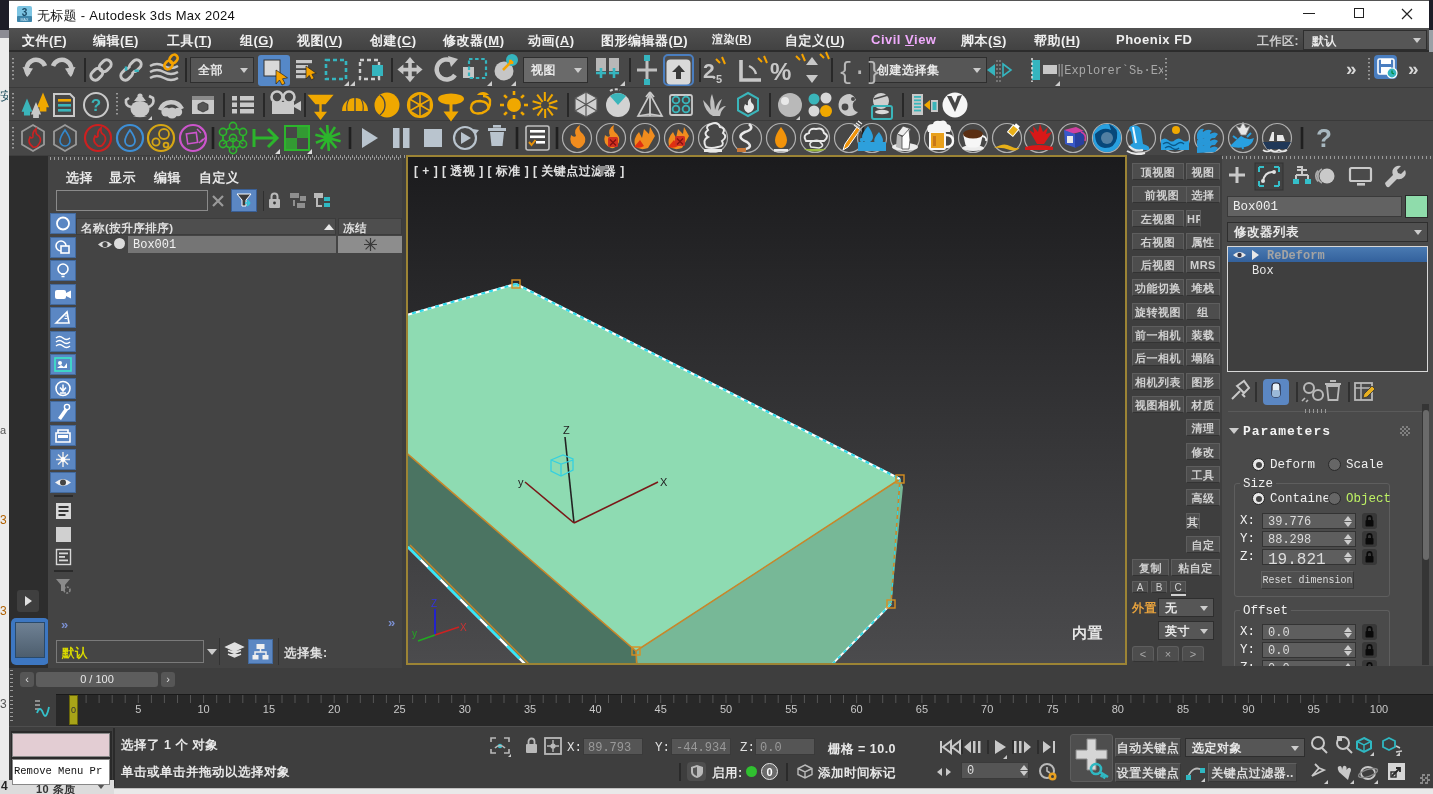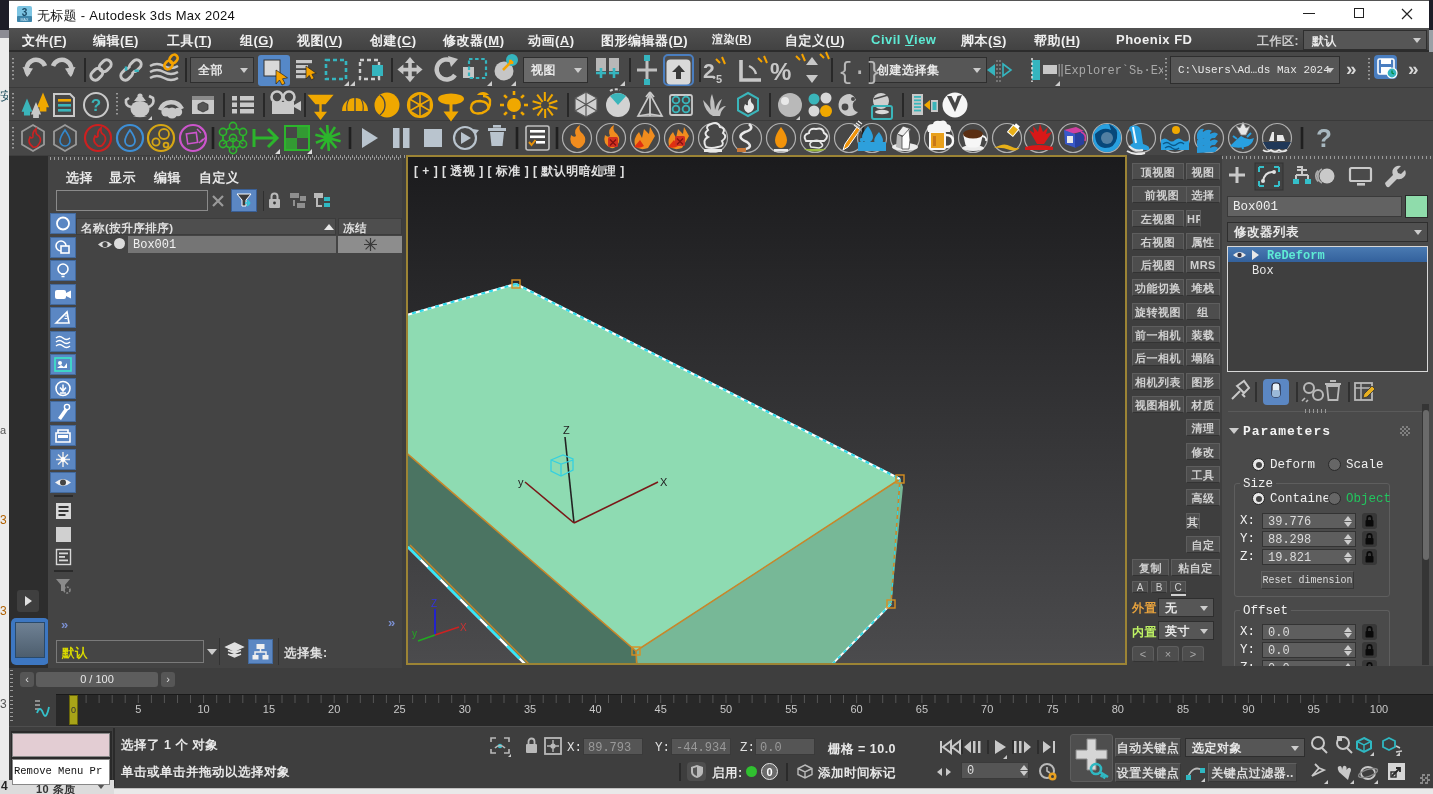--- a/index.html
+++ b/index.html
@@ -47,21 +47,21 @@
 <div class="abs cjk" style="left:93px;top:32px;font-size:13px;color:#f0f0f0">编辑(<u>E</u>)</div>
 <div class="abs cjk" style="left:167px;top:32px;font-size:13px;color:#f0f0f0">工具(<u>T</u>)</div>
 <div class="abs cjk" style="left:240px;top:32px;font-size:13px;color:#f0f0f0">组(<u>G</u>)</div>
 <div class="abs cjk" style="left:297px;top:32px;font-size:13px;color:#f0f0f0">视图(<u>V</u>)</div>
 <div class="abs cjk" style="left:370px;top:32px;font-size:13px;color:#f0f0f0">创建(<u>C</u>)</div>
 <div class="abs cjk" style="left:443px;top:32px;font-size:13px;color:#f0f0f0">修改器(<u>M</u>)</div>
 <div class="abs cjk" style="left:528px;top:32px;font-size:13px;color:#f0f0f0">动画(<u>A</u>)</div>
 <div class="abs cjk" style="left:601px;top:32px;font-size:13px;color:#f0f0f0">图形编辑器(<u>D</u>)</div>
 <div class="abs cjk" style="left:712px;top:32px;font-size:11px;color:#f0f0f0">渲染(<u>R</u>)</div>
 <div class="abs cjk" style="left:785px;top:32px;font-size:13px;color:#f0f0f0">自定义(<u>U</u>)</div>
-<div class="abs cjk" style="left:871px;top:32px;font-size:13px;color:#5eead4">Civil <u>V</u>iew</div>
+<div class="abs cjk" style="left:871px;top:32px;font-size:13px;color:#f0abfc">Civil <u>V</u>iew</div>
 <div class="abs cjk" style="left:961px;top:32px;font-size:13px;color:#f0f0f0">脚本(<u>S</u>)</div>
 <div class="abs cjk" style="left:1034px;top:32px;font-size:13px;color:#f0f0f0">帮助(<u>H</u>)</div>
 <div class="abs cjk" style="left:1116px;top:32px;font-size:13px;color:#f0f0f0">Phoenix FD</div>
 
 <div class="abs cjk" style="left:1257px;top:33px;font-size:12px;color:#cccccc">工作区: </div>
 <div class="dd" style="left:1303px;top:30px;width:124px;height:20px">
       <span class="cjk" style="position:absolute;left:8px;top:4px">默认</span>
       <span class="ar"></span>
     </div>
 
@@ -80,24 +80,20 @@
 <div class="dd" style="left:523px;top:57px;width:65px;height:26px;background:#6a6a6a">
       <span class="cjk" style="position:absolute;left:7px;top:6px">视图</span>
       <span class="ar"></span>
     </div>
 <div class="abs" style="left:663px;top:54px;width:31px;height:32px;border:2px solid #4a7ec0;border-radius:5px;background:#4e4e4e"></div>
 <div class="dd" style="left:869px;top:57px;width:118px;height:26px">
       <span class="cjk" style="position:absolute;left:7px;top:6px">创建选择集</span>
       <span class="ar"></span>
     </div>
 <div class="abs" style="left:1057px;top:63px;width:106px;height:15px;color:#a8a8a8;font-size:12px;font-family:'Liberation Mono',monospace;overflow:hidden;white-space:nowrap">‖Explorer`Sь·Expl</div>
-<div class="dd" style="left:1170px;top:56px;width:170px;height:28px">
-      <span style="position:absolute;left:7px;top:8px;font-family:'Liberation Mono',monospace;font-size:11px">C:\Users\Ad…ds Max 2024</span>
-      <span class="ar"></span>
-    </div>
 <div class="abs" style="left:1346px;top:58px;color:#d8d8d8;font-size:19px;font-weight:bold">»</div>
 <div class="abs" style="left:1374px;top:55px;width:23px;height:24px;background:#4a7ec0;border-radius:4px"></div>
 <div class="abs" style="left:1408px;top:58px;color:#d8d8d8;font-size:19px;font-weight:bold">»</div>
 
 <svg style="left:0;top:52px" width="1433" height="104" viewBox="0 0 1433 104">
 <line x1="13" y1="6" x2="13" y2="30" stroke="#9a9a9a" stroke-width="2" stroke-dasharray="1.5 2.5"></line>
 <path d="M45 14 a9.5 9.5 0 1 0 -16.5 9" fill="none" stroke="#c6c6c6" stroke-width="4.6"></path>
 <path d="M22.5 15 l10.5 1.5 -5.5 8.5 z" fill="#c6c6c6"></path>
 <path d="M53 14 a9.5 9.5 0 1 1 16.5 9" fill="none" stroke="#c6c6c6" stroke-width="4.6"></path>
 <path d="M75.5 15 l-10.5 1.5 5.5 8.5 z" fill="#c6c6c6"></path>
@@ -667,21 +663,21 @@
 <g font-size="10">
 <line x1="27" y1="478" x2="27" y2="452" stroke="#2222cc" stroke-width="2"></line>
 <line x1="27" y1="478" x2="51" y2="470" stroke="#cc2222" stroke-width="1.6"></line>
 <line x1="27" y1="478" x2="10" y2="484" stroke="#22aa22" stroke-width="1.6"></line>
 <text x="23" y="450" fill="#3333dd">Z</text>
 <text x="52" y="474" fill="#cc3333">X</text>
 <text x="4" y="480" fill="#22aa22">y</text>
 </g>
 </g>
     </svg>
-<div class="abs cjk" style="left:414px;top:163px;font-size:12px;color:#e0e0e0">[ + ] [ 透视 ] [ 标准 ] [ 默认明暗处理 ]</div>
+<div class="abs cjk" style="left:414px;top:163px;font-size:12px;color:#e0e0e0">[ + ] [ 透视 ] [ 标准 ] [ 关键点过滤器 ]</div>
 <svg style="left:595px;top:165px" width="14" height="11" viewBox="0 0 14 11">
       <path d="M1 1 H13 L8.5 6 V10 H5.5 V6 Z" fill="#8a8a8a"></path>
     </svg>
 <div class="abs" style="left:1128px;top:155px;width:94px;height:513px;background:#3e3e3e"></div>
 <div class="vpbtn cjk" style="left:1132px;top:163px;width:52px;height:17px;line-height:16px">顶视图</div>
 <div class="vpbtn cjk" style="left:1186px;top:163px;width:34px;height:17px;line-height:16px">视图</div>
 <div class="vpbtn cjk" style="left:1132px;top:186px;width:60px;height:17px;line-height:16px">前视图</div>
 <div class="vpbtn cjk" style="left:1186px;top:186px;width:34px;height:17px;line-height:16px">选择</div>
 <div class="vpbtn cjk" style="left:1132px;top:210px;width:52px;height:17px;line-height:16px">左视图</div>
 <div class="vpbtn cjk" style="left:1186px;top:210px;width:15px;height:17px;line-height:16px">HFI</div>
@@ -711,21 +707,21 @@
 <div class="vpbtn cjk" style="left:1171px;top:559px;width:49px;height:17px;line-height:16px">粘自定</div>
 <div class="vpbtn" style="left:1132px;top:581px;width:16px;height:12px;line-height:11px;font-size:10px">A</div>
 <div class="vpbtn" style="left:1151px;top:581px;width:16px;height:12px;line-height:11px;font-size:10px">B</div>
 <div class="vpbtn" style="left:1170px;top:581px;width:16px;height:12px;line-height:11px;font-size:10px">C</div>
 <div class="abs" style="left:1171px;top:594px;width:15px;height:2px;background:#d0d0d0"></div>
 <div class="abs cjk" style="left:1132px;top:600px;font-size:12px;color:#e8a33d">外置</div>
 <div class="dd" style="left:1158px;top:598px;width:56px;height:19px">
       <span class="cjk" style="position:absolute;left:6px;top:3px">无</span>
       <span class="ar"></span>
     </div>
-<div class="abs cjk" style="left:1132px;top:624px;font-size:12px;color:#bef264;font-weight:bold">内置</div>
+<div class="abs cjk" style="left:1072px;top:624px;font-size:15px;color:#e5e5e5;font-weight:bold">内置</div>
 <div class="dd" style="left:1158px;top:621px;width:56px;height:19px">
       <span class="cjk" style="position:absolute;left:6px;top:3px">英寸</span>
       <span class="ar"></span>
     </div>
 <div class="vpbtn" style="left:1132px;top:646px;width:22px;height:16px;line-height:15px;font-size:11px;border-radius:3px;color:#aaa">&lt;</div>
 <div class="vpbtn" style="left:1157px;top:646px;width:22px;height:16px;line-height:15px;font-size:11px;border-radius:3px;color:#aaa">×</div>
 <div class="vpbtn" style="left:1182px;top:646px;width:22px;height:16px;line-height:15px;font-size:11px;border-radius:3px;color:#aaa">&gt;</div>
 <div class="abs" style="left:1222px;top:155px;width:211px;height:513px;background:#4a4a4a"></div>
 <div class="abs" style="left:1222px;top:156px;width:211px;height:3px;background:repeating-linear-gradient(90deg,#9a9a9a 0 1.5px,transparent 1.5px 4px)"></div>
 <svg style="left:1222px;top:162px" width="211" height="30" viewBox="0 0 211 30">
@@ -755,21 +751,21 @@
       <span class="cjk" style="position:absolute;left:6px;top:3px;font-size:12.5px">修改器列表</span>
       <span class="ar"></span>
     </div>
 <div class="abs" style="left:1227px;top:246px;width:201px;height:126px;background:#3f3f3f;border:1px solid #d8d8d8"></div>
 <div class="abs" style="left:1228px;top:247px;width:199px;height:15px;background:linear-gradient(#4a7ab2,#33619c)"></div>
 <svg style="left:1232px;top:250px" width="15" height="10" viewBox="0 0 15 10">
       <path d="M1 5 Q7.5 -1 14 5 Q7.5 11 1 5 Z" fill="#e8e8e8"></path>
       <circle cx="7.5" cy="5" r="2.2" fill="#334"></circle>
     </svg>
 <div class="abs" style="left:1252px;top:249.5px;width:0;height:0;border-top:5px solid transparent;border-bottom:5px solid transparent;border-left:7px solid #e8e8e8"></div>
-<div class="abs" style="left:1267px;top:249px;font-size:12px;font-weight:bold;color:#5eead4;font-family:'Liberation Mono',monospace">ReDeform</div>
+<div class="abs" style="left:1267px;top:249px;font-size:12px;font-weight:bold;color:#a3a3a3;font-family:'Liberation Mono',monospace">ReDeform</div>
 <div class="abs" style="left:1252px;top:264px;font-size:12px;color:#e8e8e8;font-family:'Liberation Mono',monospace">Box</div>
 <svg style="left:1227px;top:378px" width="201" height="28" viewBox="0 0 201 28">
 <path d="M5 21 L13 13 M10 8 l7 -5 5 7 -5 5 z M15 16 l3 3" stroke="#c9c9c9" stroke-width="2" fill="none"></path>
 <line x1="29" y1="4" x2="29" y2="24" stroke="#2a2a2a" stroke-width="1.6"></line>
 <rect x="36" y="1" width="26" height="26" rx="4" fill="#5b87c3"></rect>
 <rect x="45" y="5" width="8" height="14" rx="3" fill="#e8f0f8" stroke="#223" stroke-width="1.2"></rect>
 <rect x="45" y="12" width="8" height="7" rx="2" fill="#9ab8d8"></rect>
 <line x1="70" y1="4" x2="70" y2="24" stroke="#2a2a2a" stroke-width="1.6"></line>
 <circle cx="82" cy="10" r="5" fill="none" stroke="#b9b9b9" stroke-width="2"></circle>
 <circle cx="91" cy="17" r="5" fill="none" stroke="#b9b9b9" stroke-width="2"></circle>
@@ -789,21 +785,21 @@
     <div class="abs" style="left:1255.5px;top:461.5px;width:6px;height:6px;border-radius:50%;background:#444"></div>
 <div class="abs" style="left:1270px;top:458px;font-size:12.5px;color:#f0f0f0;font-family:'Liberation Mono',monospace">Deform</div>
 <div class="abs" style="left:1328px;top:458px;width:13px;height:13px;border-radius:50%;background:#666;border:1px solid #2a2a2a"></div>
 <div class="abs" style="left:1346px;top:458px;font-size:12.5px;color:#f0f0f0;font-family:'Liberation Mono',monospace">Scale</div>
 <div class="abs" style="left:1234px;top:483px;width:156px;height:114px;border:1px solid #5e5e5e;border-radius:3px"></div>
 <div class="abs" style="left:1240px;top:477px;font-size:12.5px;color:#f0f0f0;background:#4a4a4a;padding:0 3px;font-family:'Liberation Mono',monospace">Size</div>
 <div class="abs" style="left:1252px;top:492px;width:13px;height:13px;border-radius:50%;background:#e8e8e8;border:1px solid #222"></div>
     <div class="abs" style="left:1255.5px;top:495.5px;width:6px;height:6px;border-radius:50%;background:#444"></div>
 <div class="abs" style="left:1270px;top:492px;font-size:12.5px;color:#f0f0f0;font-family:'Liberation Mono',monospace">Containe</div>
 <div class="abs" style="left:1328px;top:492px;width:13px;height:13px;border-radius:50%;background:#666;border:1px solid #2a2a2a"></div>
-<div class="abs" style="left:1346px;top:492px;font-size:12.5px;color:#22c55e;font-family:'Liberation Mono',monospace">Object</div>
+<div class="abs" style="left:1346px;top:492px;font-size:12.5px;color:#bef264;font-family:'Liberation Mono',monospace">Object</div>
 <div class="abs" style="left:1240px;top:514px;font-size:12.5px;color:#f0f0f0;font-family:'Liberation Mono',monospace">X:</div>
     <div class="abs" style="left:1262px;top:513px;width:94px;height:16px;background:#5e5e5e;border:1px solid #333"></div>
     <div class="abs" style="left:1268px;top:515px;font-size:12px;color:#dcdcdc;font-family:'Liberation Mono',monospace">39.776</div>
     <div class="abs" style="left:1344px;top:516px;width:0;height:0;border-left:4px solid transparent;border-right:4px solid transparent;border-bottom:5px solid #ccc"></div>
     <div class="abs" style="left:1344px;top:522px;width:0;height:0;border-left:4px solid transparent;border-right:4px solid transparent;border-top:5px solid #ccc"></div>
     <div class="abs" style="left:1362px;top:513px;width:15px;height:16px;background:#383838;border-radius:3px"></div>
     <svg style="left:1365px;top:515px" width="9" height="12" viewBox="0 0 9 12">
       <rect x="0.5" y="5" width="8" height="6.5" rx="1" fill="#0a0a0a"></rect>
       <path d="M2.2 5 V3.2 a2.3 2.3 0 0 1 4.6 0 V5" fill="none" stroke="#0a0a0a" stroke-width="1.6"></path>
     </svg>
@@ -812,21 +808,21 @@
     <div class="abs" style="left:1268px;top:533px;font-size:12px;color:#dcdcdc;font-family:'Liberation Mono',monospace">88.298</div>
     <div class="abs" style="left:1344px;top:534px;width:0;height:0;border-left:4px solid transparent;border-right:4px solid transparent;border-bottom:5px solid #ccc"></div>
     <div class="abs" style="left:1344px;top:540px;width:0;height:0;border-left:4px solid transparent;border-right:4px solid transparent;border-top:5px solid #ccc"></div>
     <div class="abs" style="left:1362px;top:531px;width:15px;height:16px;background:#383838;border-radius:3px"></div>
     <svg style="left:1365px;top:533px" width="9" height="12" viewBox="0 0 9 12">
       <rect x="0.5" y="5" width="8" height="6.5" rx="1" fill="#0a0a0a"></rect>
       <path d="M2.2 5 V3.2 a2.3 2.3 0 0 1 4.6 0 V5" fill="none" stroke="#0a0a0a" stroke-width="1.6"></path>
     </svg>
 <div class="abs" style="left:1240px;top:550px;font-size:12.5px;color:#f0f0f0;font-family:'Liberation Mono',monospace">Z:</div>
     <div class="abs" style="left:1262px;top:549px;width:94px;height:16px;background:#5e5e5e;border:1px solid #333"></div>
-    <div class="abs" style="left:1268px;top:551px;font-size:12px;color:#dcdcdc;font-family:'Liberation Mono',monospace">19.821</div>
+    <div class="abs" style="left:1268px;top:551px;font-size:16px;color:#dcdcdc;font-family:'Liberation Mono',monospace">19.821</div>
     <div class="abs" style="left:1344px;top:552px;width:0;height:0;border-left:4px solid transparent;border-right:4px solid transparent;border-bottom:5px solid #ccc"></div>
     <div class="abs" style="left:1344px;top:558px;width:0;height:0;border-left:4px solid transparent;border-right:4px solid transparent;border-top:5px solid #ccc"></div>
     <div class="abs" style="left:1362px;top:549px;width:15px;height:16px;background:#383838;border-radius:3px"></div>
     <svg style="left:1365px;top:551px" width="9" height="12" viewBox="0 0 9 12">
       <rect x="0.5" y="5" width="8" height="6.5" rx="1" fill="#0a0a0a"></rect>
       <path d="M2.2 5 V3.2 a2.3 2.3 0 0 1 4.6 0 V5" fill="none" stroke="#0a0a0a" stroke-width="1.6"></path>
     </svg>
 <div class="btn" style="left:1261px;top:571px;width:93px;height:18px;line-height:17px;font-size:10px;font-family:'Liberation Mono',monospace">Reset dimension</div>
 <div class="abs" style="left:1234px;top:610px;width:156px;height:58px;border:1px solid #5e5e5e;border-radius:3px;border-bottom:none"></div>
 <div class="abs" style="left:1240px;top:604px;font-size:12.5px;color:#f0f0f0;background:#4a4a4a;padding:0 3px;font-family:'Liberation Mono',monospace">Offset</div>

